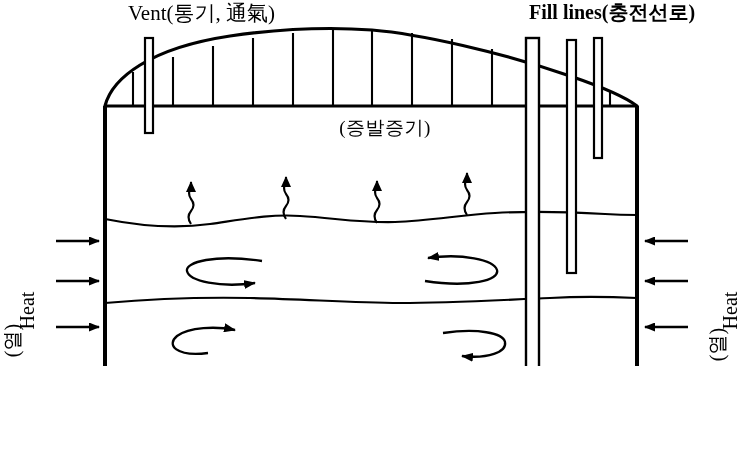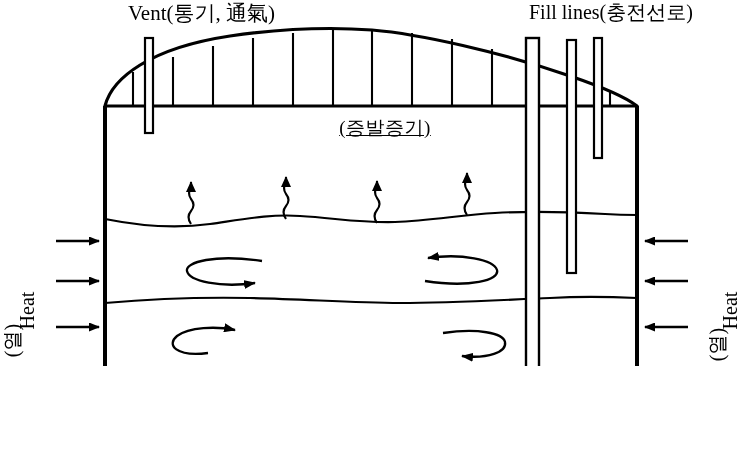--- a/index.html
+++ b/index.html
@@ -34,28 +34,27 @@
   .lbl-vent {
     left: 128px;
     top: 2px;
     font-size: 21px;
     font-weight: 500;
   }
   .lbl-fill {
     left: 529px;
     top: 2px;
     font-size: 20px;
-    font-weight: 400;
+    font-weight: 700;
   }
   .lbl-boil-wrap {
     left: 300px;
     top: 118px;
     text-align: center;
     width: 170px;
-    text-decoration: underline;
   }
   .lbl-boil-ko {
     font-size: 19px;
     letter-spacing: 0.5px;
   }
   .lbl-boil-en {
     font-size: 19px;
     margin-top: -1px;
   }
   .lbl-heat-left {

